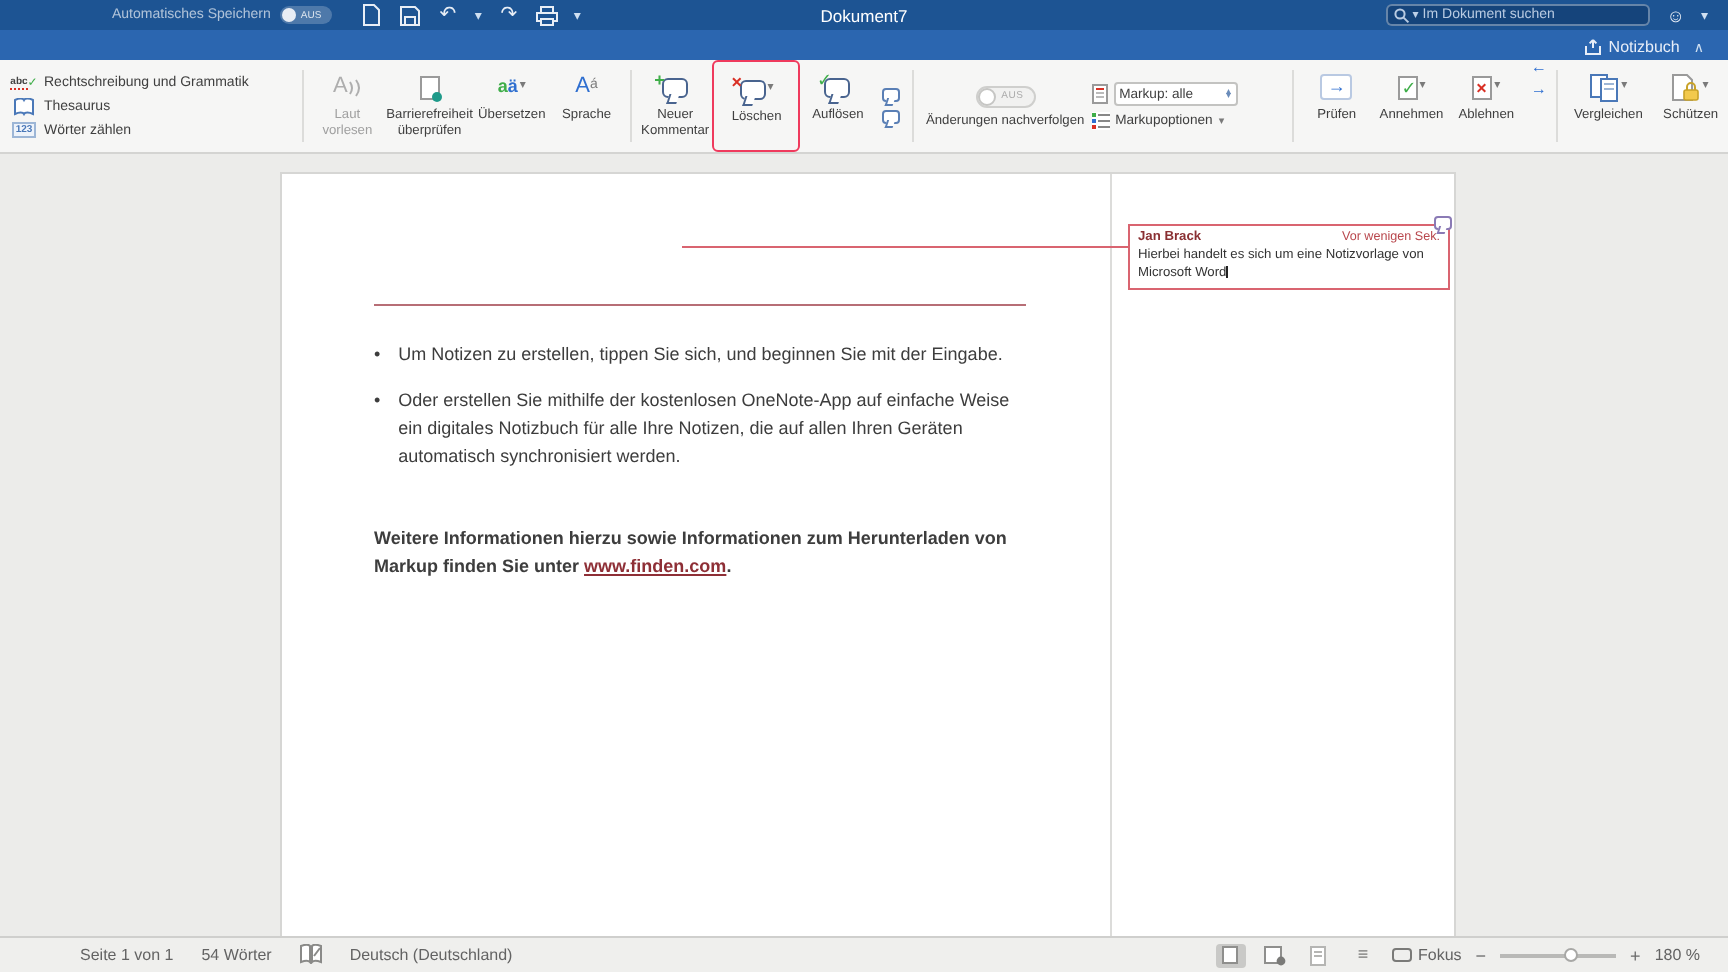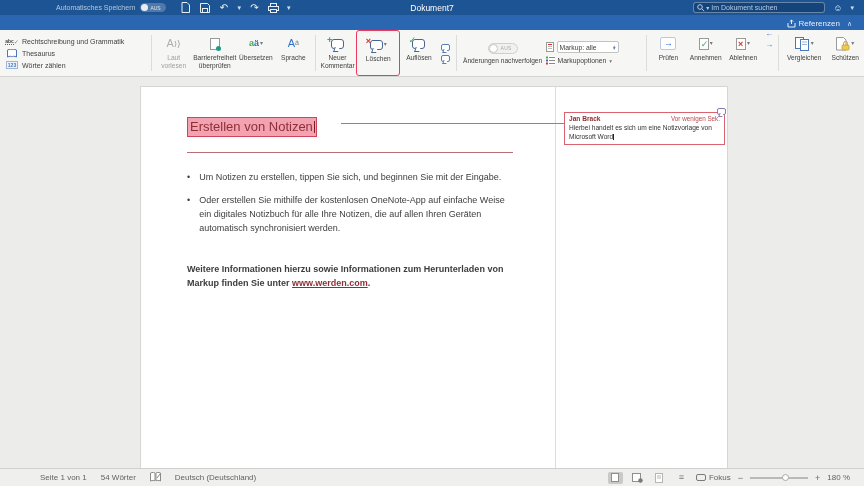--- a/index.html
+++ b/index.html
@@ -185,21 +185,21 @@
   </div>
 
   <div id="tabrow">
     <span id="share">
       <span class="share-ic">
         <svg width="9" height="9" viewBox="0 0 9 9">
             <path d="M1 4v4h7V4" fill="none" stroke="#e8eef8" stroke-width="1"></path>
             <path d="M4.5 5V1M4.5 1L2.8 2.7M4.5 1l1.7 1.7" fill="none" stroke="#e8eef8" stroke-width="1"></path>
           </svg>
       </span>
-      <span>Referenzen</span>
+      <span>Notizbuch</span>
       <span class="collapse">∧</span>
     </span>
   </div>
 
   <div id="ribbon">
 
     <div class="proofing">
       <div class="prow">
         <span class="pic">
           <span style="font-size:5px;font-weight:bold;color:#444;border-bottom:1px dotted #d93025;">abc</span>
@@ -401,38 +401,35 @@
       </span>
       <span>Schützen</span>
     </div>
   </div>
 
   <div id="docarea">
     <div id="page">
       <div id="margin-sep"></div>
       <div id="connector"></div>
 
-      <div id="heading">
-        <span>Erstellen von Notizen</span><span class="cursorbar"></span>
-      </div>
       <div id="h-underline"></div>
 
       <div class="bullets">
         <div class="bullet">
           <span class="dot">•</span>
           <span>Um Notizen zu erstellen, tippen Sie sich, und beginnen Sie mit der Eingabe.</span>
         </div>
         <div class="bullet">
           <span class="dot">•</span>
           <span>Oder erstellen Sie mithilfe der kostenlosen OneNote-App auf einfache Weise ein digitales Notizbuch für alle Ihre Notizen, die auf allen Ihren Geräten automatisch synchronisiert werden.</span>
         </div>
       </div>
 
       <div class="bodypara">
-        <span>Weitere Informationen hierzu sowie Informationen zum Herunterladen von Markup finden Sie unter </span><a href="#">www.werden.com</a><span>.</span>
+        <span>Weitere Informationen hierzu sowie Informationen zum Herunterladen von Markup finden Sie unter </span><a href="#">www.finden.com</a><span>.</span>
       </div>
 
       <div id="commentbox">
         <span class="c-bubbleic"></span>
         <div class="c-head">
           <span class="c-author">Jan Brack</span>
           <span class="c-time">Vor wenigen Sek.</span>
         </div>
         <div class="c-body">
           <span>Hierbei handelt es sich um eine Notizvorlage von Microsoft Word</span><span class="c-cursor"></span>

